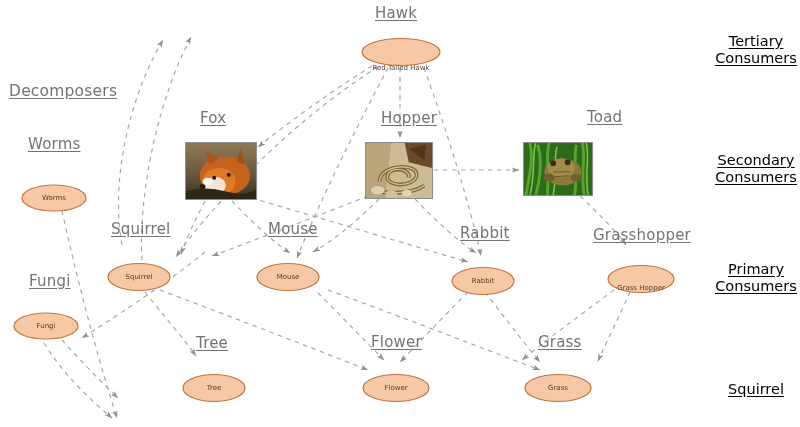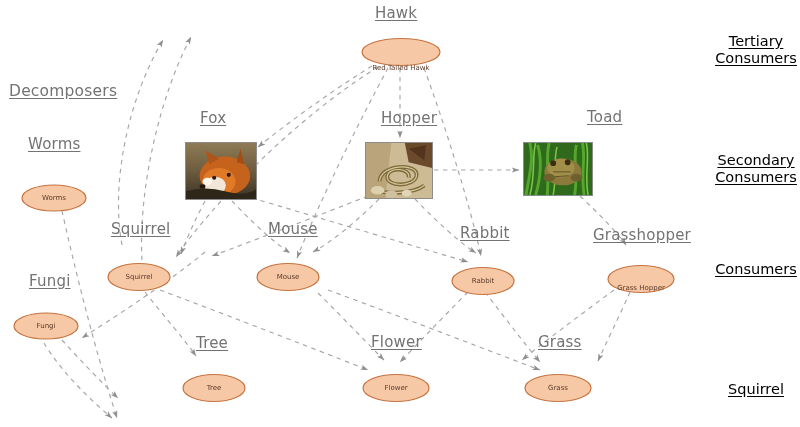--- a/index.html
+++ b/index.html
@@ -206,19 +206,20 @@
 
   <div class="tier" style="left:715px;top:33px;width:82px;">
     <span>Tertiary</span>
     <span>Consumers</span>
   </div>
   <div class="tier" style="left:713px;top:152px;width:86px;">
     <span>Secondary</span>
     <span>Consumers</span>
   </div>
   <div class="tier" style="left:715px;top:261px;width:82px;">
+    <span>Primary</span>
     <span>Consumers</span>
   </div>
   <div class="tier" style="left:715px;top:381px;width:82px;">
     <span>Squirrel</span>
   </div>
 
 </div>
 
 </body></html>

